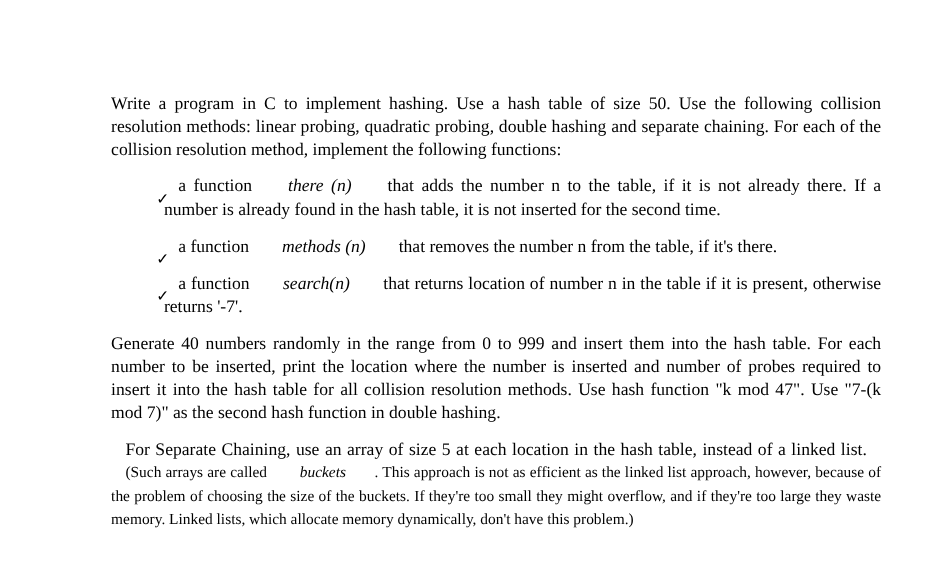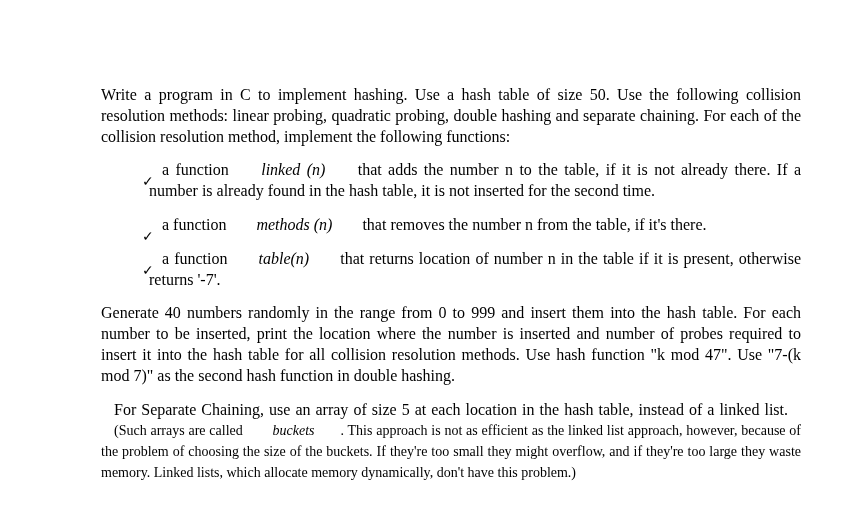--- a/index.html
+++ b/index.html
@@ -45,29 +45,29 @@
     }
   </style>
 </head>
 <body>
 
 <p class="para">Write a program in C to implement hashing. Use a hash table of size 50. Use the following collision resolution methods: linear probing, quadratic probing, double hashing and separate chaining. For each of the collision resolution method, implement the following functions:</p>
 
 <div class="list">
   <div class="list-item">
     <span class="check">✓</span>
-    <span>a function </span><span class="italic">linked (n)</span><span> that adds the number n to the table, if it is not already there. If a number is already found in the hash table, it is not inserted for the second time.</span>
+    <span>a function </span><span class="italic">there (n)</span><span> that adds the number n to the table, if it is not already there. If a number is already found in the hash table, it is not inserted for the second time.</span>
   </div>
   <div class="list-item">
     <span class="check">✓</span>
     <span>a function </span><span class="italic">methods (n)</span><span> that removes the number n from the table, if it's there.</span>
   </div>
   <div class="list-item">
     <span class="check">✓</span>
-    <span>a function </span><span class="italic">table(n)</span><span> that returns location of number n in the table if it is present, otherwise returns '-7'.</span>
+    <span>a function </span><span class="italic">search(n)</span><span> that returns location of number n in the table if it is present, otherwise returns '-7'.</span>
   </div>
 </div>
 
 <p class="para">Generate 40 numbers randomly in the range from 0 to 999 and insert them into the hash table. For each number to be inserted, print the location where the number is inserted and number of probes required to insert it into the hash table for all collision resolution methods. Use hash function "k mod 47". Use "7-(k mod 7)" as the second hash function in double hashing.</p>
 
 <p class="para">
   <span>For Separate Chaining, use an array of size 5 at each location in the hash table, instead of a linked list. </span><span class="small">(Such arrays are called </span><span class="small italic">buckets</span><span class="small">. This approach is not as efficient as the linked list approach, however, because of the problem of choosing the size of the buckets. If they're too small they might overflow, and if they're too large they waste memory. Linked lists, which allocate memory dynamically, don't have this problem.)</span>
 </p>
 
 </body></html>

